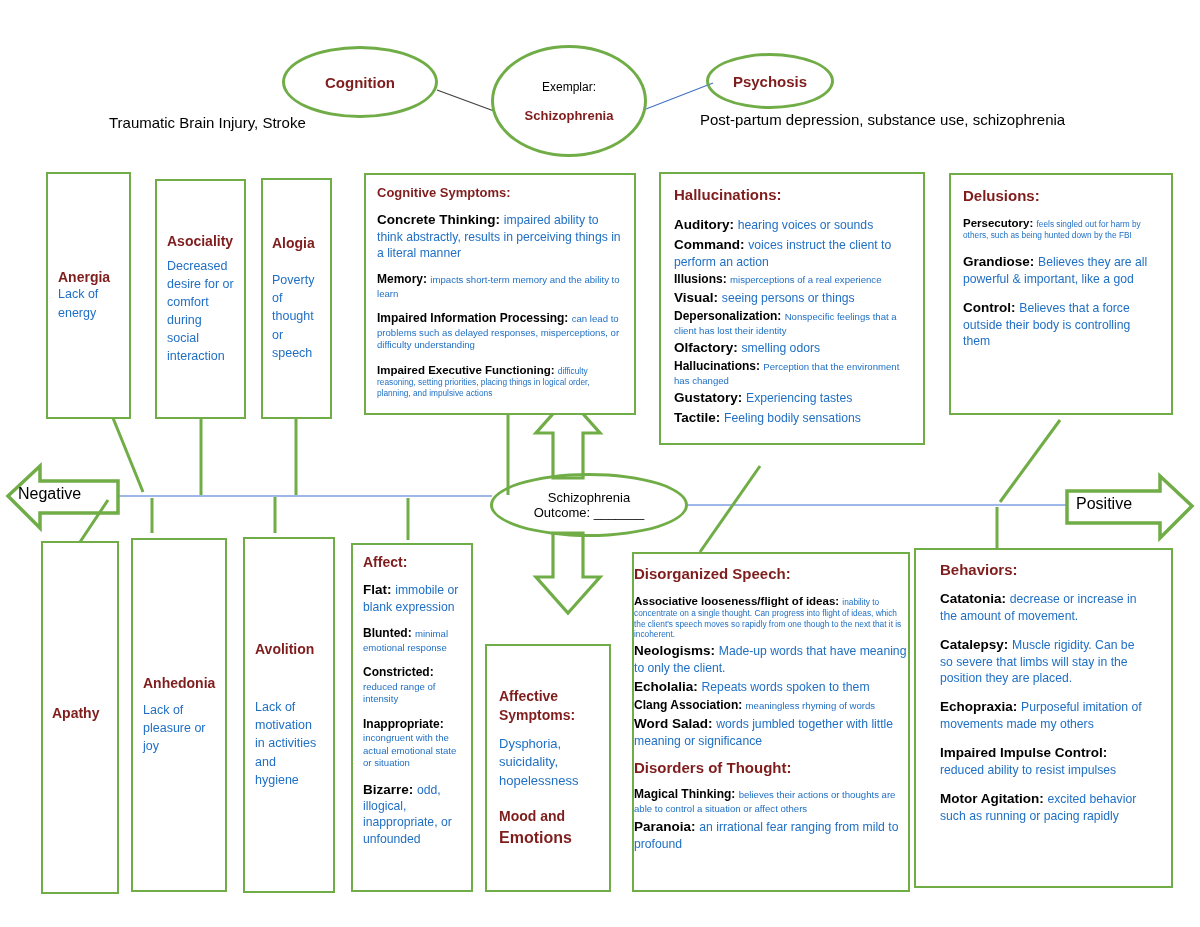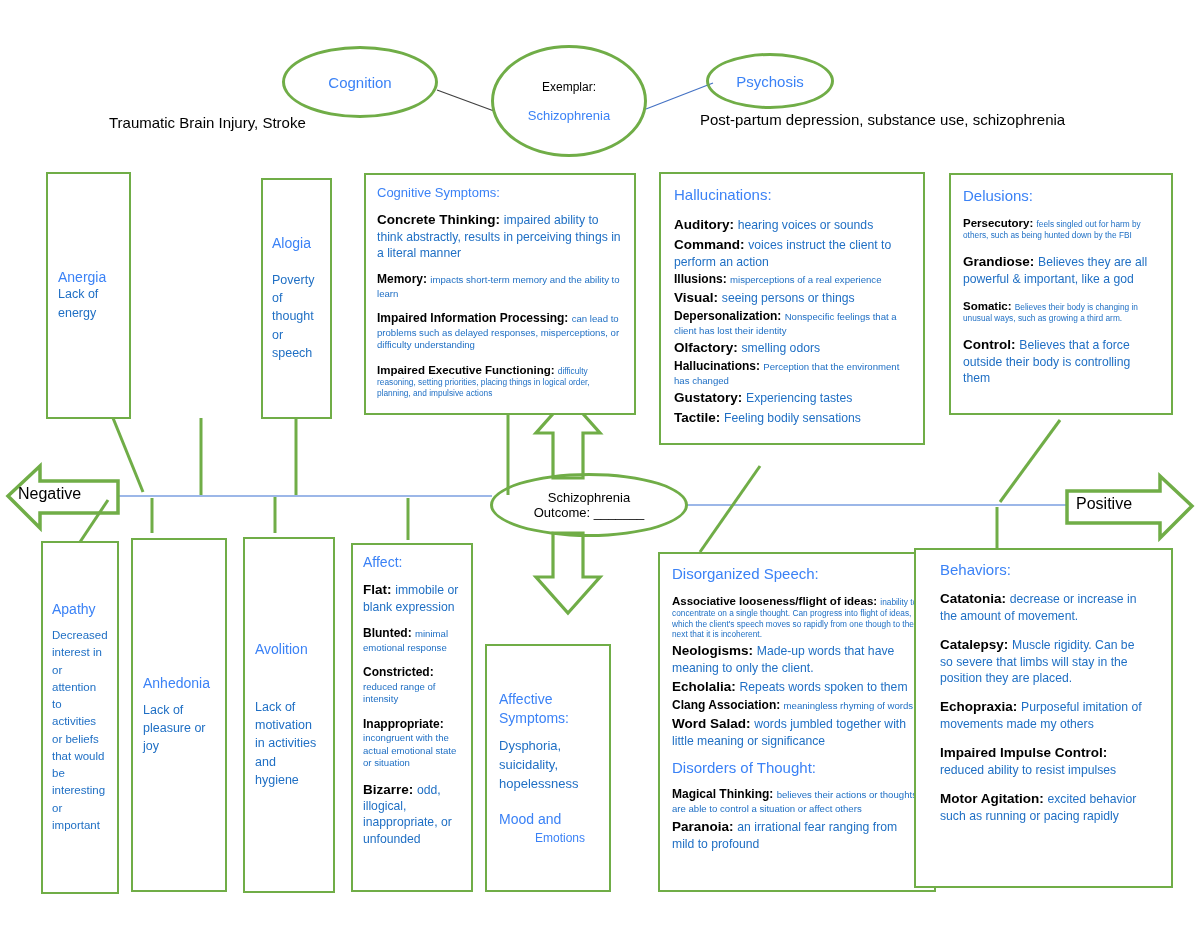--- a/index.html
+++ b/index.html
@@ -11,21 +11,21 @@
   #canvas {
     position: relative;
     width: 1200px;
     height: 927px;
     background: #ffffff;
     overflow: hidden;
   }
   
   .blk { color: #000000; font-weight: bold; }
   .blu { color: #1f6fc4; font-weight: normal; }
-  .ttl { color: #3b82f6; font-weight: normal; }
+  .ttl { color: #7f1d1d; font-weight: bold; }
   .para { margin: 0 0 6px 0; line-height: 1.22; }
 
   
   .ellipse {
     position: absolute;
     border: 3px solid #70ad47;
     border-radius: 50%;
     display: flex;
     flex-direction: column;
     align-items: center;
@@ -112,20 +112,24 @@
   </div>
 
   <div class="label-free" style="left:109px; top:114px; font-size:15px;">Traumatic Brain Injury, Stroke</div>
   <div class="label-free" style="left:700px; top:111px; font-size:15px;">Post-partum depression, substance use, schizophrenia</div>
 
   <div class="box vbox" style="left:46px; top:172px; width:85px; height:247px; padding:8px 10px;">
     <div class="ttl" style="font-size:14px; margin-bottom:0;">Anergia</div>
     <div class="blu" style="font-size:12.5px; line-height:1.45;">Lack of energy</div>
   </div>
 
+  <div class="box vbox" style="left:155px; top:179px; width:91px; height:240px; padding:8px 10px;">
+    <div class="ttl" style="font-size:14px; margin-bottom:8px;">Asociality</div>
+    <div class="blu" style="font-size:12.5px; line-height:1.45;">Decreased desire for or comfort during social interaction</div>
+  </div>
 
   <div class="box vbox" style="left:261px; top:178px; width:71px; height:241px; padding:8px 9px;">
     <div class="ttl" style="font-size:14px; margin-bottom:20px;">Alogia</div>
     <div class="blu" style="font-size:12.5px; line-height:1.45;">Poverty of thought or speech</div>
   </div>
 
   <div class="box" style="left:364px; top:173px; width:272px; height:242px; padding:10px 11px;">
     <div class="ttl" style="font-size:13px; margin-bottom:11px;">Cognitive Symptoms:</div>
     <div id="cog-items">
         <p class="para" style="font-size: 12.2px; line-height: 1.32; margin-bottom: 11px;"><span class="blk" style="font-size: 13.5px;">Concrete Thinking: </span><span class="blu">impaired ability to think abstractly, results in perceiving things in a literal manner</span></p>
@@ -149,36 +153,34 @@
         <p class="para" style="font-size: 12.2px; line-height: 1.32; margin-bottom: 2px;"><span class="blk" style="font-size: 13.5px;">Gustatory: </span><span class="blu">Experiencing tastes</span></p>
         <p class="para" style="font-size: 12.2px; line-height: 1.32; margin-bottom: 2px;"><span class="blk" style="font-size: 13.5px;">Tactile: </span><span class="blu">Feeling bodily sensations</span></p>
       </div>
   </div>
 
   <div class="box" style="left:949px; top:173px; width:224px; height:242px; padding:12px 12px;">
     <div class="ttl" style="font-size:15px; margin-bottom:12px;">Delusions:</div>
     <div id="del-items">
         <p class="para" style="font-size: 8.3px; line-height: 1.26; margin-bottom: 12px;"><span class="blk" style="font-size: 11.5px;">Persecutory: </span><span class="blu">feels singled out for harm by others, such as being hunted down by the FBI</span></p>
         <p class="para" style="font-size: 12.2px; line-height: 1.32; margin-bottom: 12px;"><span class="blk" style="font-size: 13.5px;">Grandiose: </span><span class="blu">Believes they are all powerful &amp; important, like a god</span></p>
-        <p class="para" style="font-size: 8.3px; line-height: 1.26; margin-bottom: 12px;"><span class="blk" style="font-size: 11.5px;">Somatic: </span><span class="blu">Believes their body is changing in unusual ways, such as growing a third arm.</span></p>
         <p class="para" style="font-size: 12.2px; line-height: 1.32; margin-bottom: 12px;"><span class="blk" style="font-size: 13.5px;">Control: </span><span class="blu">Believes that a force outside their body is controlling them</span></p>
       </div>
   </div>
 
   <div class="arrowtext" style="left:18px; top:485px; font-size:16px;">Negative</div>
   <div class="arrowtext" style="left:1076px; top:495px; font-size:16px;">Positive</div>
 
   <div class="ellipse" style="left:490px; top:473px; width:198px; height:64px;">
     <span style="font-size:13px; color:#000;">Schizophrenia</span>
     <span style="font-size:13px; color:#000;">Outcome: _______</span>
   </div>
 
   <div class="box vbox" style="left:41px; top:541px; width:78px; height:353px; padding:8px 9px;">
     <div class="ttl" style="font-size:14px; margin-bottom:10px;">Apathy</div>
-    <div class="blu" style="font-size:11.5px; line-height:1.5;">Decreased interest in or attention to activities or beliefs that would be interesting or important</div>
   </div>
 
   <div class="box vbox" style="left:131px; top:538px; width:96px; height:354px; padding:8px 10px;">
     <div class="ttl" style="font-size:14px; margin-bottom:10px;">Anhedonia</div>
     <div class="blu" style="font-size:12.5px; line-height:1.45;">Lack of pleasure or joy</div>
   </div>
 
   <div class="box vbox" style="left:243px; top:537px; width:92px; height:356px; padding:8px 10px;gap:31px;">
     <div class="ttl" style="font-size:14px; margin-bottom:10px;">Avolition</div>
     <div class="blu" style="font-size:12.5px; line-height:1.45;">Lack of motivation in activities and hygiene</div>
@@ -193,24 +195,24 @@
         <p class="para" style="font-size: 9.6px; line-height: 1.3; margin-bottom: 11px;"><span class="blk" style="font-size: 12px;">Inappropriate: </span><span class="blu">incongruent with the actual emotional state or situation</span></p>
         <p class="para" style="font-size: 12.2px; line-height: 1.32; margin-bottom: 11px;"><span class="blk" style="font-size: 13.5px;">Bizarre: </span><span class="blu">odd, illogical, inappropriate, or unfounded</span></p>
       </div>
   </div>
 
   <div class="box vbox" style="left:485px; top:644px; width:126px; height:248px; padding:10px 12px;">
     <div class="ttl" style="font-size:14px; line-height:1.35;">Affective</div>
     <div class="ttl" style="font-size:14px; line-height:1.35; margin-bottom:10px;">Symptoms:</div>
     <div class="blu" style="font-size:13px; line-height:1.45; margin-bottom:16px;">Dysphoria, suicidality, hopelessness</div>
     <div class="ttl" style="font-size:14px; line-height:1.4;">Mood and</div>
-    <div class="ttl" style="font-size:12px; line-height:1.4;margin-left:36px;">Emotions</div>
-  </div>
-
-  <div class="box" style="left:632px; top:552px; width:278px; height:340px; padding:11px 12px;margin-left:26px;">
+    <div class="ttl" style="font-size:16px; line-height:1.4;">Emotions</div>
+  </div>
+
+  <div class="box" style="left:632px; top:552px; width:278px; height:340px; padding:11px 0;">
     <div class="ttl" style="font-size:15px; margin-bottom:12px;">Disorganized Speech:</div>
     <div id="ds-items">
         <p class="para" style="font-size: 8.3px; line-height: 1.26; margin-bottom: 2px;"><span class="blk" style="font-size: 11.5px;">Associative looseness/flight of ideas: </span><span class="blu">inability to concentrate on a single thought. Can progress into flight of ideas, which the client's speech moves so rapidly from one though to the next that it is incoherent.</span></p>
         <p class="para" style="font-size: 12.2px; line-height: 1.32; margin-bottom: 2px;"><span class="blk" style="font-size: 13.5px;">Neologisms: </span><span class="blu">Made-up words that have meaning to only the client.</span></p>
         <p class="para" style="font-size: 12.2px; line-height: 1.32; margin-bottom: 2px;"><span class="blk" style="font-size: 13.5px;">Echolalia: </span><span class="blu">Repeats words spoken to them</span></p>
         <p class="para" style="font-size: 9.6px; line-height: 1.3; margin-bottom: 2px;"><span class="blk" style="font-size: 12px;">Clang Association: </span><span class="blu">meaningless rhyming of words</span></p>
         <p class="para" style="font-size: 12.2px; line-height: 1.32; margin-bottom: 2px;"><span class="blk" style="font-size: 13.5px;">Word Salad: </span><span class="blu">words jumbled together with little meaning or significance</span></p>
       </div>
     <div class="ttl" style="font-size:15px; margin:10px 0 11px 0;">Disorders of Thought:</div>
     <div id="dt-items">

